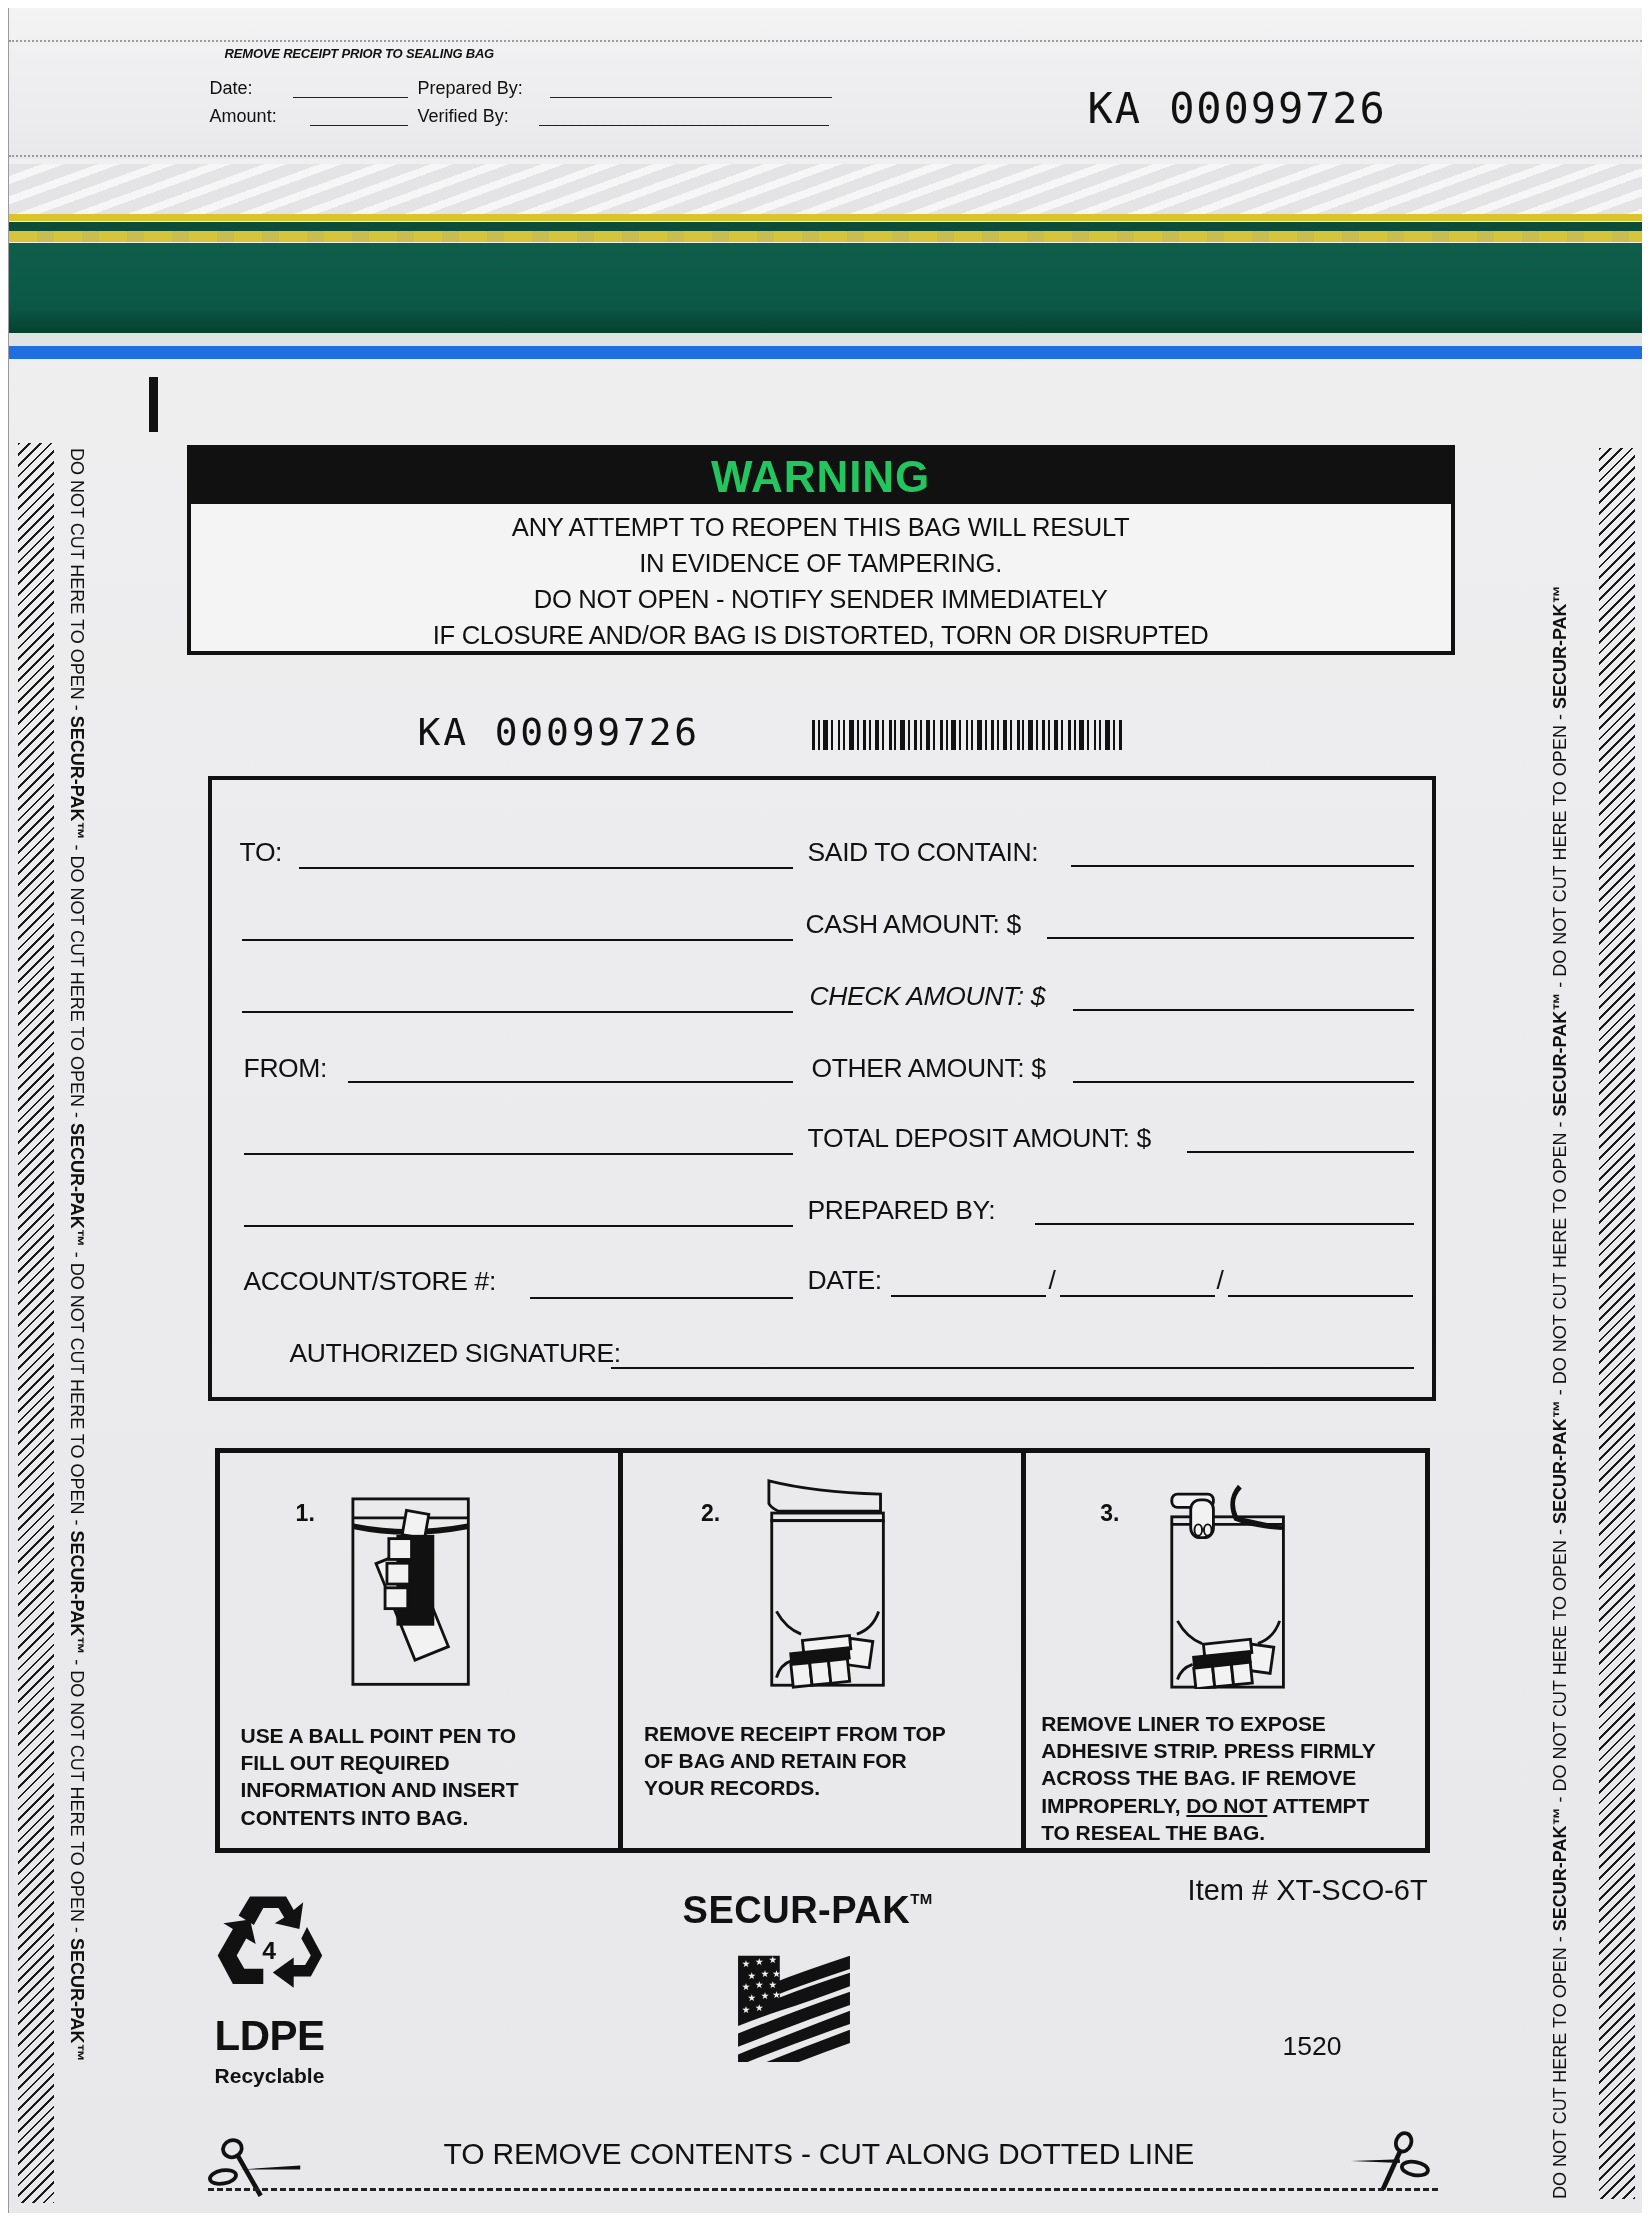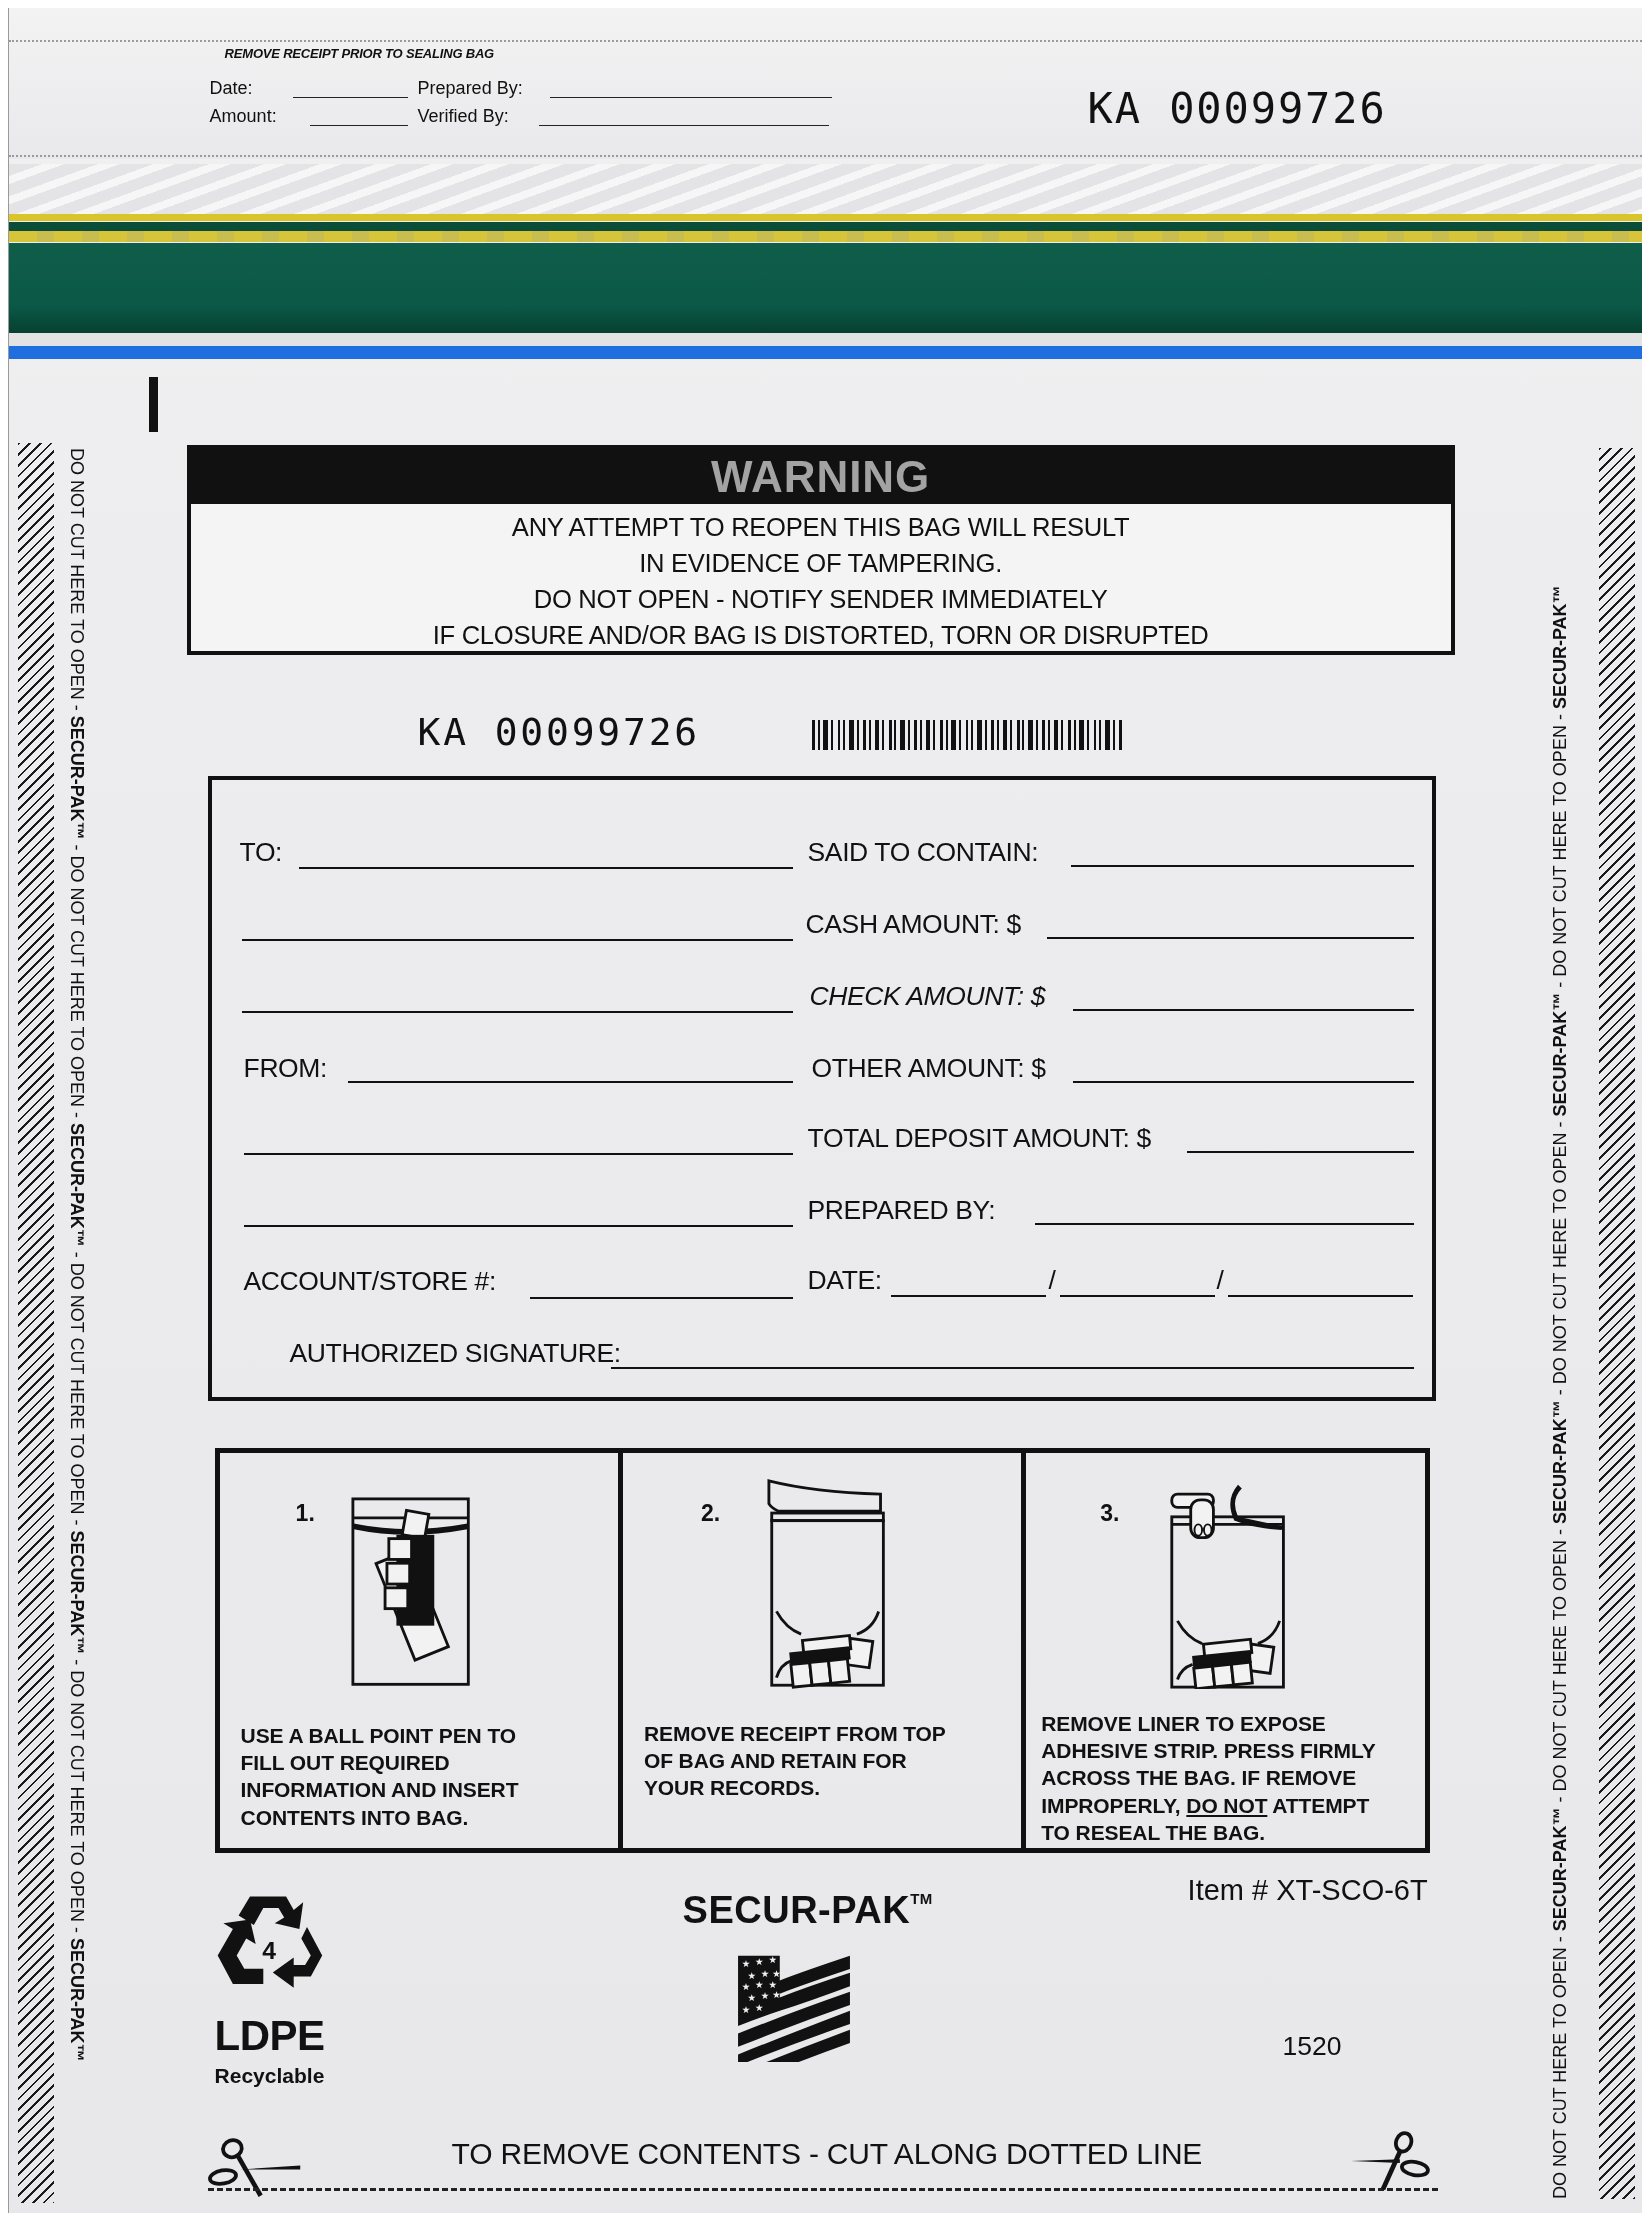--- a/index.html
+++ b/index.html
@@ -29,21 +29,21 @@
   .hatch { background: repeating-linear-gradient(135deg, #1a1a1a 0 1.9px, transparent 1.9px 7.6px); }
   .side-hatch-left { left: 9.5px; top: 435px; width: 36px; height: 1760px; }
   .side-hatch-right { left: 1590px; top: 440px; width: 36px; height: 1751px; }
   .side-text { position: absolute; white-space: nowrap; font-size: 18px; transform-origin: 0 0; }
   .side-text-left { left: 78px; top: 440px; transform: rotate(90deg); }
   .side-text-right { left: 1541px; top: 2191px; transform: rotate(-90deg); }
   .side-text b { font-weight: bold; }
 
   
   .warning { left: 178px; top: 437px; width: 1268px; height: 210px; border: 4.7px solid #111; box-sizing: border-box; background: #f4f4f5; }
-  .warning-head { height: 55px; background: #111; color: #a3a3a3; text-align: center; font-weight: bold; font-size: 44px; line-height: 55px; letter-spacing: 0.9px; }
+  .warning-head { height: 55px; background: #111; color: #22c55e; text-align: center; font-weight: bold; font-size: 44px; line-height: 55px; letter-spacing: 0.9px; }
   .warning-body { text-align: center; font-size: 25.6px; line-height: 36px; padding-top: 5.7px; letter-spacing: -0.3px; }
 
   .serial-mid { left: 409px; top: 702px; font-family: "DejaVu Sans Mono", monospace; font-size: 38px; letter-spacing: 2.8px; }
   .barcode { left: 803px; top: 712px; width: 312px; height: 30px; background: repeating-linear-gradient(90deg,#111 0 2.8px,transparent 2.8px 5.7px,#111 5.7px 7.6px,transparent 7.6px 11.4px,#111 11.4px 16px,transparent 16px 19px,#111 19px 21px,transparent 21px 25.6px); }
 
   
   .form { left: 199px; top: 768px; width: 1228px; height: 625px; border: 4.7px solid #111; box-sizing: border-box; }
   .f-label { position: absolute; font-size: 26.5px; letter-spacing: -0.4px; white-space: nowrap; }
   .f-line { position: absolute; height: 0; border-bottom: 2.4px solid #111; }
 
@@ -57,21 +57,21 @@
 
   
   .recycle { left: 203px; top: 1881px; width: 114px; height: 114px; }
   .ldpe { left: 206px; top: 2004px; font-weight: bold; font-size: 42px; letter-spacing: -0.5px; }
   .recyclable { left: 206px; top: 2056px; font-weight: bold; font-size: 21px; }
   .brand { left: 674px; top: 1881px; font-weight: bold; font-size: 38px; letter-spacing: 0.5px; }
   .brand sup { font-size: 15px; vertical-align: top; position: relative; top: 1.9px; }
   .flag { left: 729px; top: 1944px; width: 112px; height: 110px; }
   .item-no { left: 1179px; top: 1866px; font-size: 29px; }
   .lot-no { left: 1274px; top: 2023px; font-size: 26.5px; }
-  .cut-text { left: 435px; top: 2129px; font-size: 30px; letter-spacing: -0.2px; margin-left: 8px; }
+  .cut-text { left: 435px; top: 2129px; font-size: 30px; letter-spacing: -0.2px; }
   .cut-line { left: 199px; top: 2180px; width: 1230px; height: 0; border-top: 3.8px dashed #222; }
   .scissors-l { left: 197px; top: 2129px; width: 98px; height: 61px; }
   .scissors-r { left: 1342px; top: 2123px; width: 79px; height: 62px; }
 </style>
 </head>
 <body>
 
 <div class="bag">
 
   <div class="abs receipt">

